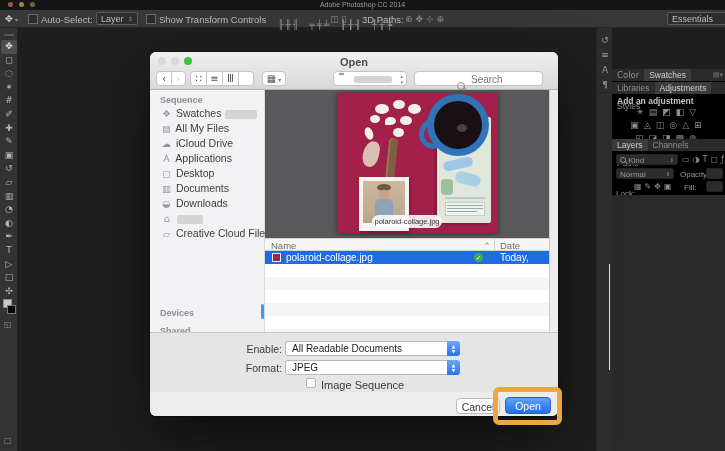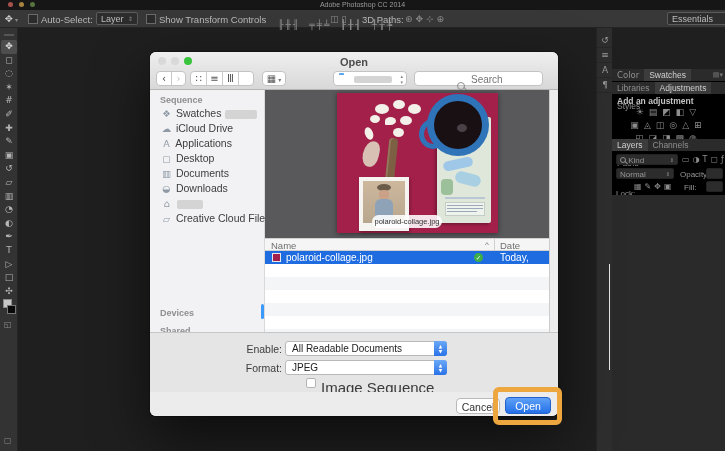--- a/index.html
+++ b/index.html
@@ -54,21 +54,21 @@
   .sb-item .ic{display:inline-block;width:13px;color:#8f9aa6;font-size:9.5px;text-align:center;}
   .preview{left:115px;top:38px;width:284px;height:148px;background:#59595b;}
   .scrollstrip{left:399px;top:38px;width:9px;height:280px;background:#ededed;border-left:1px solid #cccccc;box-sizing:border-box;}
   .listhead{left:115px;top:186px;width:284px;height:13px;background:#f5f5f5;border-top:1px solid #d0d0d0;border-bottom:1px solid #d0d0d0;box-sizing:border-box;}
   .lh-txt{font-size:9.5px;color:#6e6e6e;top:1px;}
   .rowsel{left:115px;top:199px;width:284px;height:13px;background:#1e6ce0;color:#fff;}
   .stripes{left:115px;top:212px;width:284px;height:106px;background:repeating-linear-gradient(180deg,#ffffff 0 13px,#f4f5f6 13px 26px);}
   .coldiv{left:344px;width:1px;background:#e3e3e3;}
   .formarea{left:0;top:280px;width:408px;height:60px;background:#e5e5e5;border-top:1px solid #c6c6c6;box-sizing:border-box;}
   .f-label{font-size:10.5px;color:#3c3c3c;text-align:right;width:60px;}
-  .f-dd{left:135px;width:162px;height:15px;background:#fff;border:1px solid #b9b9b9;border-radius:3px;box-sizing:border-box;
+  .f-dd{left:135px;width:175px;height:15px;background:#fff;border:1px solid #b9b9b9;border-radius:3px;box-sizing:border-box;
         font-size:10px;color:#222;line-height:13px;padding-left:6px;}
   .stepper{position:absolute;right:-1px;top:-1px;width:13px;height:15px;border-radius:0 3px 3px 0;
            background:linear-gradient(#6aa9f7,#2a72e8);color:#fff;font-size:4.5px;line-height:5px;text-align:center;padding-top:2.5px;box-sizing:border-box;}
   .btnrow{left:0;top:340px;width:408px;height:24px;background:#ececec;border-radius:0 0 6px 6px;}
   .btn{height:16px;border-radius:4px;font-size:10.5px;text-align:center;line-height:16px;box-sizing:border-box;}
   .btn.cancel{background:#fff;border:1px solid #b9b9b9;color:#333;}
   .btn.open{background:linear-gradient(#5ea1f7,#2470e8);color:#fff;border:1px solid #2361c9;}
   .annot{left:343px;top:335px;width:69px;height:38px;border:5px solid #eda73e;border-radius:6px;box-sizing:border-box;}
   
   .pic{left:72px;top:3px;width:161px;height:140px;background:#a3204a;box-shadow:0 1px 5px rgba(0,0,0,.45);}
@@ -201,20 +201,21 @@
       <div class="abs seg" style="left:264px;width:129px">
         <span class="mag abs" style="left:42px;top:3.5px"></span>
         <input class="abs" style="left: 54px; top: 1px; width: 70px; height: 11px; border: none; outline: none; font-size: 10px; color: rgb(68, 68, 68); background: transparent; font-family: &quot;Liberation Sans&quot;, sans-serif;" placeholder="Search">
       </div>
     </div>
 
     <div class="abs sidebar">
       <div class="abs sb-h" style="top:5px">Sequence</div>
       <div id="sb-items" class="abs" style="left:0;top:17px;width:115px">
           <div class="sb-item" style="position: relative;"><span class="ic g">❖</span><span> Swatches</span><span class="redact" style="display: inline-block; width: 32px; height: 9px; margin-left: 4px; vertical-align: middle;"></span></div>
+          <div class="sb-item" style="position: relative;"><span class="ic g">▤</span><span> All My Files</span></div>
           <div class="sb-item" style="position: relative;"><span class="ic g">☁</span><span> iCloud Drive</span></div>
           <div class="sb-item" style="position: relative;"><span class="ic g">A</span><span> Applications</span></div>
           <div class="sb-item" style="position: relative;"><span class="ic g">▢</span><span> Desktop</span></div>
           <div class="sb-item" style="position: relative;"><span class="ic g">▥</span><span> Documents</span></div>
           <div class="sb-item" style="position: relative;"><span class="ic g">◒</span><span> Downloads</span></div>
           <div class="sb-item" style="position: relative;"><span class="ic g">⌂</span><span class="redact" style="display: inline-block; width: 26px; height: 9px; margin-left: 4px; vertical-align: middle;"></span></div>
           <div class="sb-item" style="position: relative;"><span class="ic g">▱</span><span> Creative Cloud Files</span></div>
         </div>
       <div class="abs sb-h" style="top:218px">Devices</div>
       <div class="abs sb-h" style="top:236px">Shared</div>
@@ -287,21 +288,21 @@
       <div class="abs f-dd" style="top:8px">
         <span>All Readable Documents</span>
         <span class="stepper g">▲<br>▼</span>
       </div>
       <div class="abs f-label" style="left:72px;top:29px">Format:</div>
       <div class="abs f-dd" style="top:27px">
         <span>JPEG</span>
         <span class="stepper g">▲<br>▼</span>
       </div>
       <div class="abs chk" style="left:156px;top:45px;width:10px;height:10px"></div>
-      <div class="abs" style="left:171px;top:46px;font-size:15px;color:#3a3a3a">Image Sequence</div>
+      <div class="abs" style="left:171px;top:46px;font-size:11px;color:#3a3a3a">Image Sequence</div>
     </div>
 
     <div class="abs btnrow">
       <div class="abs btn cancel" style="left:306px;top:6px;width:44px">Cancel</div>
       <div class="abs btn open" style="left:355px;top:5px;width:46px;height:17px;line-height:17px">Open</div>
     </div>
 
     <div class="abs annot"></div>
   </div>
 

